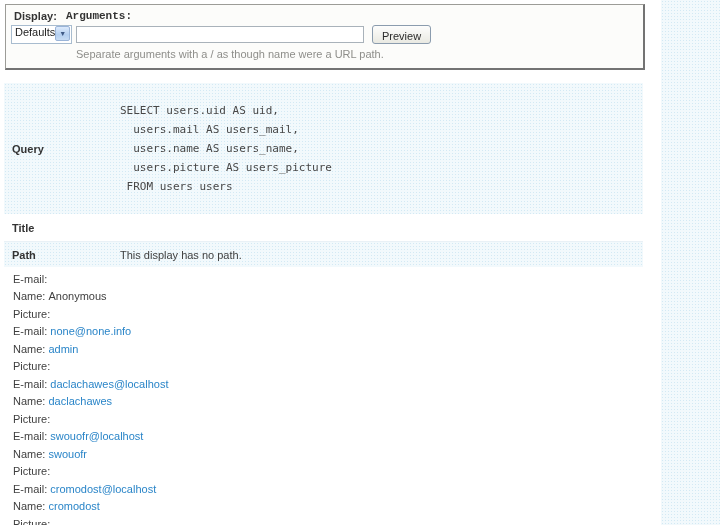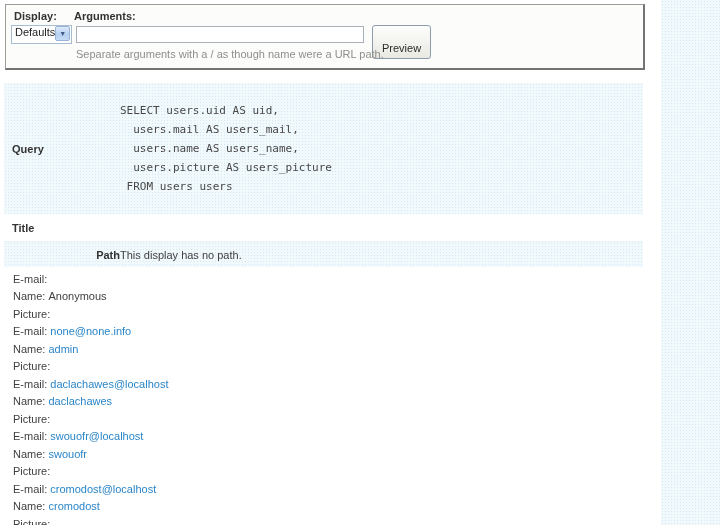--- a/index.html
+++ b/index.html
@@ -21,60 +21,60 @@
   
   .preview-box {
     position:absolute; left:5px; top:4px; width:640px; height:66px;
     background:#fcfcfa;
     border:1px solid #9c9c97;
     border-right:2px solid #737373;
     border-bottom:2px solid #737373;
   }
   .preview-box .lbl { position:absolute; font-weight:bold; color:#333; }
   .lbl-display { left:8px; top:5px; }
-  .lbl-arguments { left:68px; top:5px; }
+  .lbl-arguments { left:60px; top:5px;font-family:Liberation Mono, monospace; }
   .fake-select {
     position:absolute; left:5px; top:20px; width:61px; height:19px;
     background:#fff; border:1px solid #a8bccf;
     display:flex; align-items:flex-start;
     cursor:default;
   }
   .fake-select .sel-text { flex:1; padding-left:3px; color:#222; }
   .fake-select .sel-arrow {
     width:15px; height:15px; margin-right:1px; border-radius:2px;
     background:linear-gradient(#dceafc,#b4cff0 60%,#c8dcf4);
     border:1px solid #9ab4d8;
     display:flex; align-items:center; justify-content:center;
     font-size:7px; color:#3f5a86; line-height:1;
   }
   .args-input {
     position:absolute; left:70px; top:21px; width:288px; height:17px;
     border:1px solid #a9b2ba; background:#fff;
     font-family:"Liberation Sans", sans-serif; font-size:11px; padding:0 3px;
   }
   .preview-btn {
-    position:absolute; left:366px; top:20px; height:19px; padding:16px 9px;
+    position:absolute; left:366px; top:20px; height:19px; padding:4px 9px;
     font-family:"Liberation Sans", sans-serif; font-size:11px; color:#2b2b2b;
     background:linear-gradient(#fdfdfc,#e9e9e2);
     border:1px solid #8b9cae; border-radius:3px;
     cursor:pointer;
   }
   .help-text { position:absolute; left:70px; top:43px; color:#8e8e8a; }
   
   .views-table { position:absolute; left:4px; top:83px; width:639px; }
   .vrow { display:flex; align-items:center; width:100%; }
   .vrow .vlabel { flex:0 0 116px; padding-left:8px; font-weight:bold; color:#333; }
   .row-query { height:131px; }
   .query-sql {
     white-space:pre;
     font-family:"DejaVu Sans Mono", monospace;
     font-size:11px; line-height:19px; color:#474747;
   }
   .row-title { height:28px; background:#ffffff; border-bottom:1px solid #e9f1f6; }
-  .row-path { height:25px;text-align:right; }
+  .row-path { height:25px; }
   
   .results { position:absolute; left:13px; top:270px; width:630px; }
   .rline { height:17.5px; display:flex; align-items:center; white-space:pre; }
   .rline a { color:#2a85c8; text-decoration:none; cursor:pointer; }
 </style>
 </head>
 <body>
 
 <div class="page">
 

